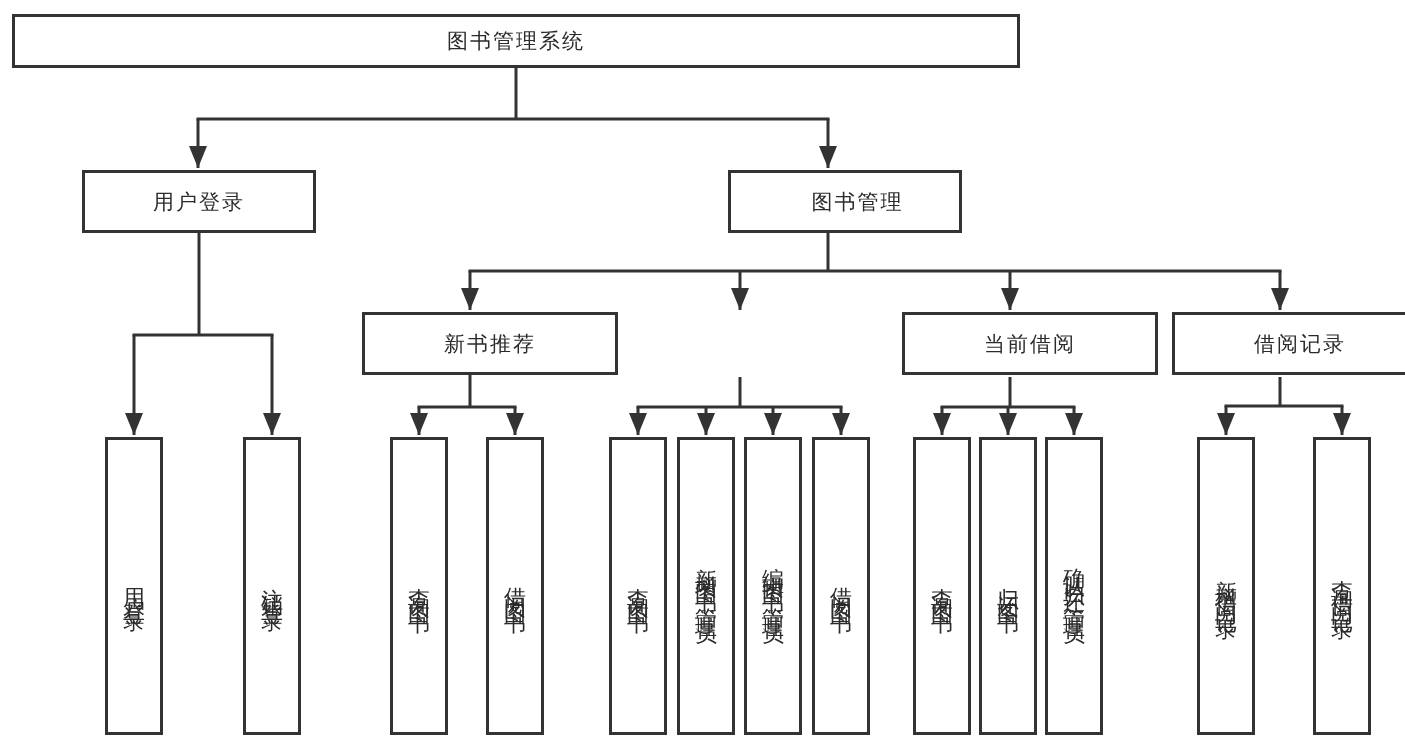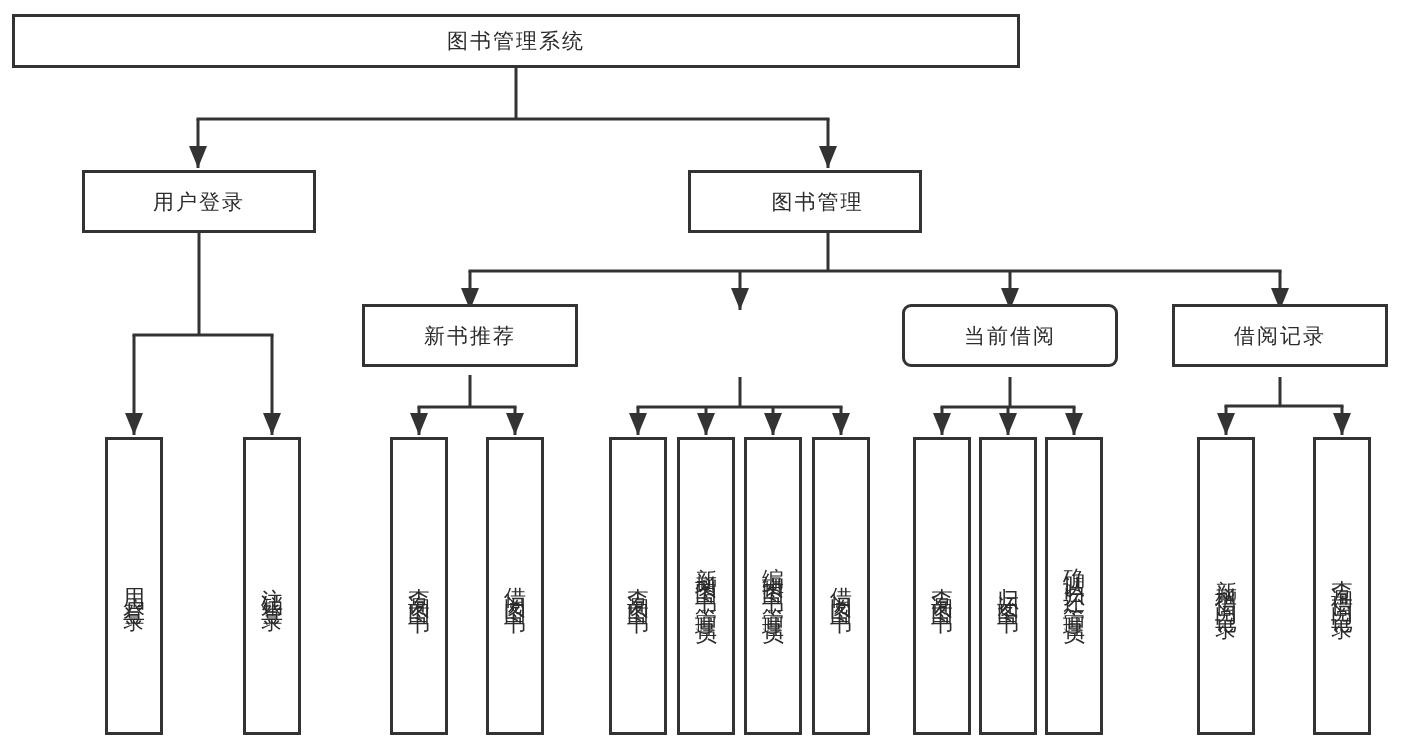--- a/index.html
+++ b/index.html
@@ -31,21 +31,21 @@
     justify-content: center;
     color: var(--text, #2b2b2b);
     font-size: 21px;
     letter-spacing: 2px;
     z-index: 1;
   }
 
   .root { left: 12px; top: 14px; width: 1008px; height: 54px; }
 
   .lv2  { top: 170px; width: 234px; height: 63px; }
-  .lv3  { top: 304px; width: 216px; height: 63px; }
+  .lv3  { top: 312px; width: 256px; height: 63px; }
 
   .leaf {
     top: 437px;
     width: 58px;
     height: 298px;
     writing-mode: vertical-rl;
     text-orientation: mixed;
     font-size: 22px;
     letter-spacing: 8px;
     line-height: 1.1;
@@ -111,24 +111,24 @@
       <path d="M1008,407 L1008,435" marker-end="url(#arw)"></path>
       <path d="M1074,407 L1074,435" marker-end="url(#arw)"></path>
       <path d="M1226,406 L1226,435" marker-end="url(#arw)"></path>
       <path d="M1342,406 L1342,435" marker-end="url(#arw)"></path>
     </g>
   </svg>
 
   <div class="box root">图书管理系统</div>
 
   <div class="box lv2" style="left:82px;">用户登录</div>
-  <div class="box lv2" style="left:688px;padding-left:25px;">图书管理</div>
+  <div class="box lv2" style="left:728px;padding-left:25px;">图书管理</div>
 
   <div class="box lv3" style="left:362px;">新书推荐</div>
-  <div class="box lv3" style="left:902px;border-radius:9px;">当前借阅</div>
+  <div class="box lv3" style="left:902px;">当前借阅</div>
   <div class="box lv3" style="left:1172px;">借阅记录</div>
 
   <div class="box leaf" style="left:105px;">用户登录</div>
   <div class="box leaf" style="left:243px;">注销登录</div>
 
   <div class="box leaf" style="left:390px;">查询图书</div>
   <div class="box leaf" style="left:486px;">借阅图书</div>
 
   <div class="box leaf" style="left:609px;">查询图书</div>
   <div class="box leaf" style="left:677px;">新增图书（管理员）</div>

